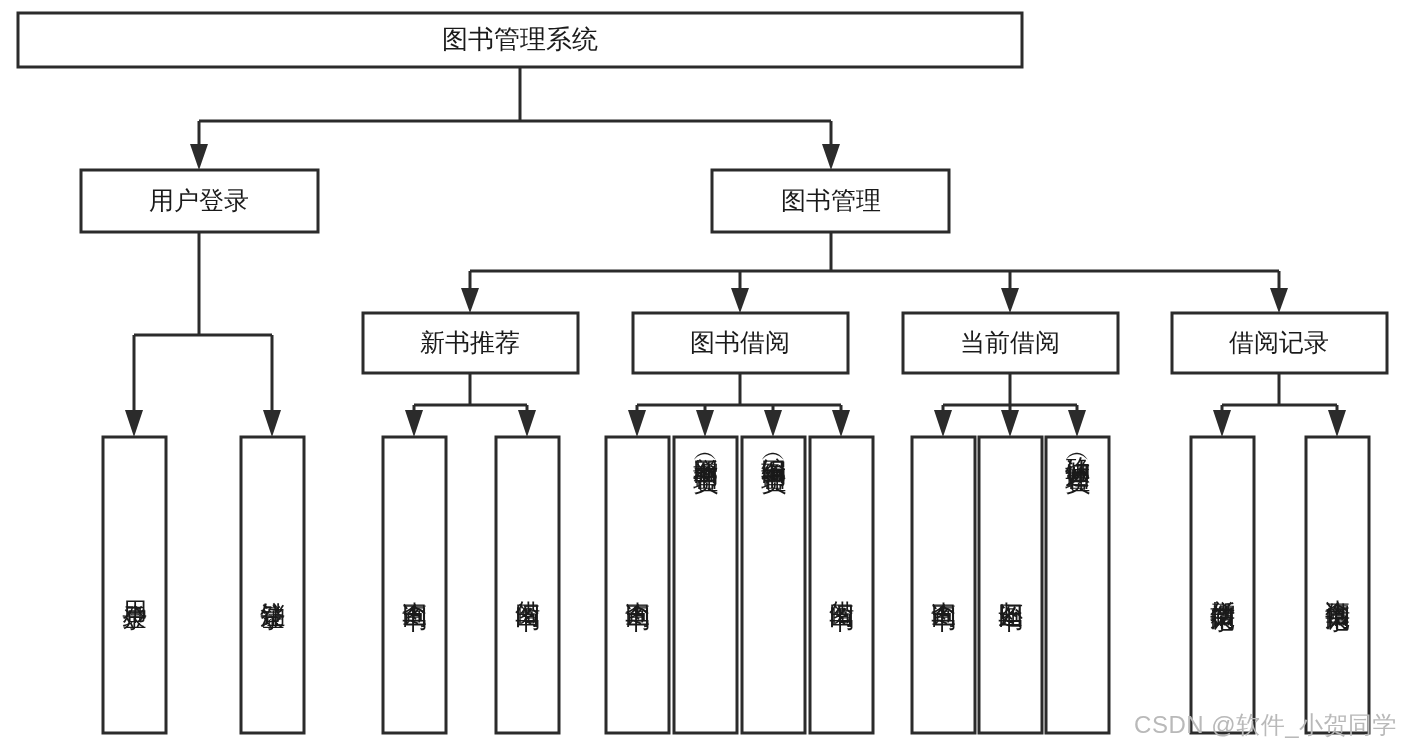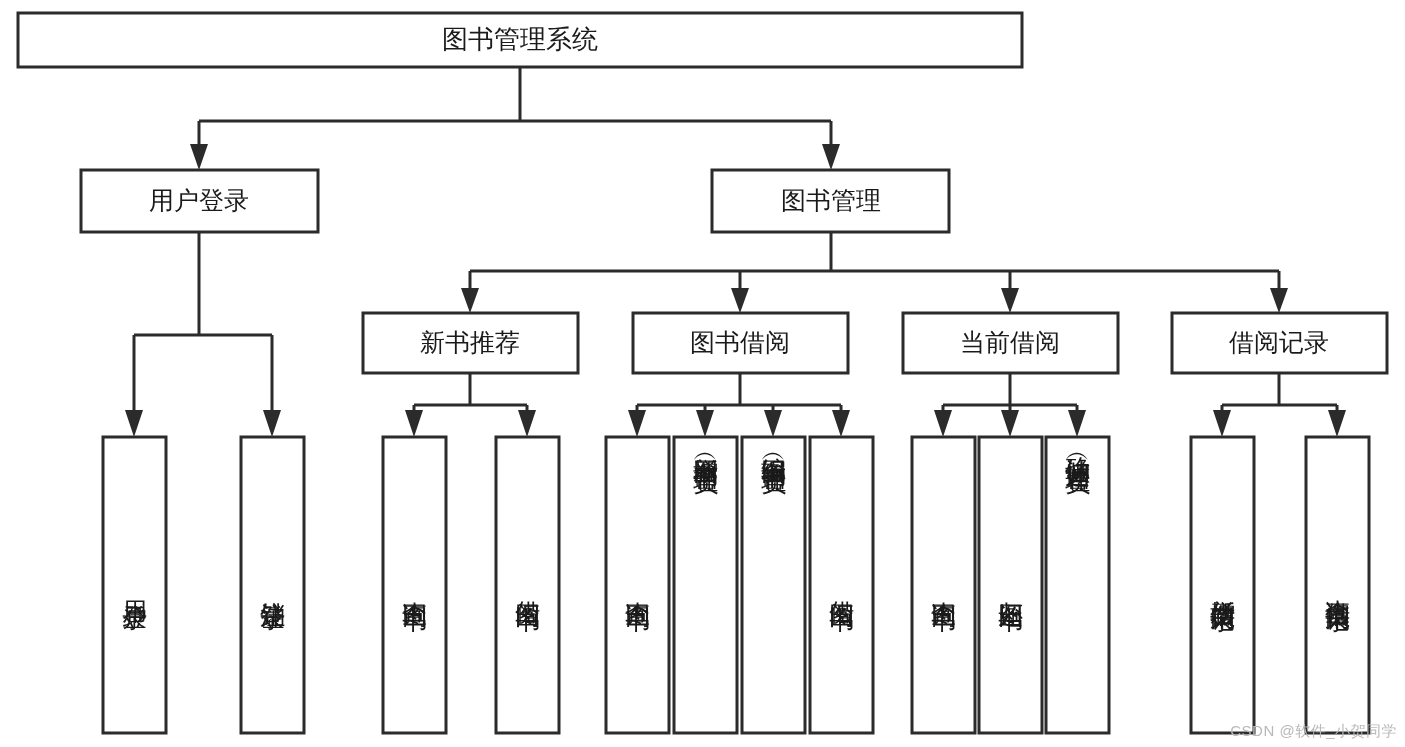--- a/index.html
+++ b/index.html
@@ -67,21 +67,21 @@
     line-height: 1.18;
     color: #1a1a1a;
     letter-spacing: 2px;
     white-space: nowrap;
   }
   .watermark {
     position: absolute;
     right: 8px;
     bottom: 6px;
     font-family: "Liberation Sans", "DejaVu Sans", sans-serif;
-    font-size: 15px;
+    font-size: 24px;
     color: #b9b9b9;
     white-space: nowrap;
     letter-spacing: 0.5px;
   }
 </style>
 </head>
 <body>
 
 <div id="diagram-root">
 

